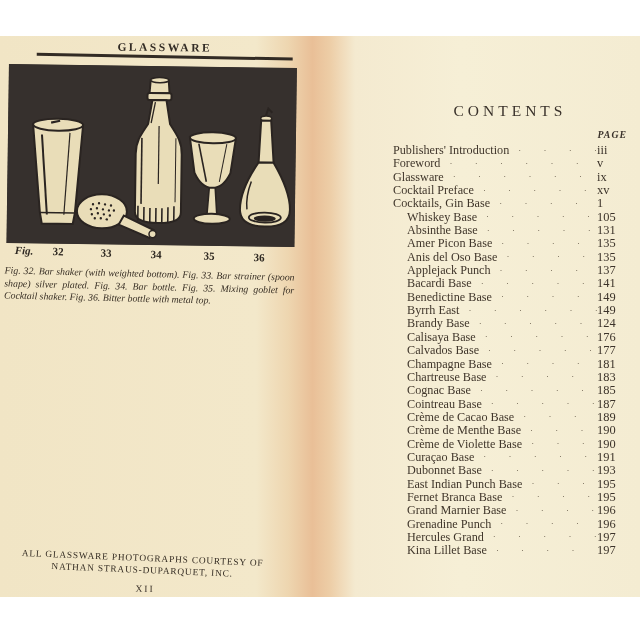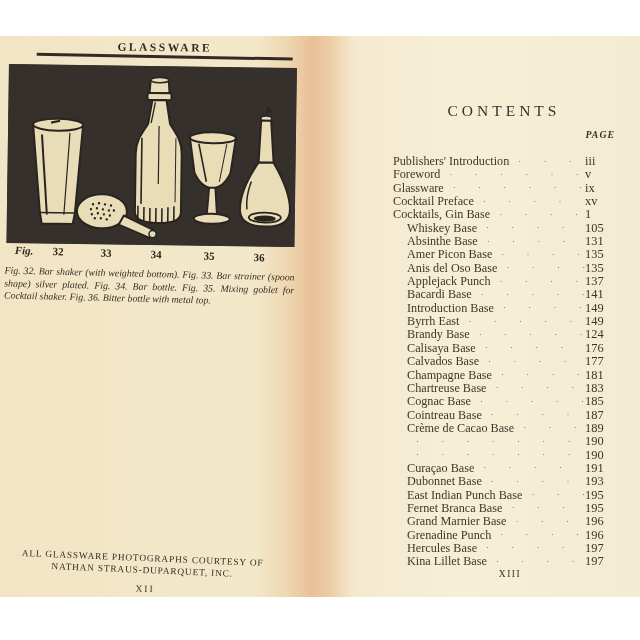--- a/index.html
+++ b/index.html
@@ -19,25 +19,25 @@
   .fig-row span{position:absolute;top:0;font-size:11px;font-weight:bold;color:#2f2922;}
   .fig-row .fig-word{font-style:italic;}
   .caption{position:absolute;top:232px;left:4px;width:290px;margin:0;
     font-style:italic;font-size:9.8px;line-height:1.28;text-align:justify;color:#372e24;transform:rotate(0.8deg);}
   .credit{position:absolute;top:516px;left:22px;width:246px;text-align:center;
     font-size:9.4px;letter-spacing:0.8px;line-height:1.3;color:#332b22;transform:rotate(1.8deg);}
   .folio{font-size:9.5px;letter-spacing:2px;color:#3a3128;}
   .left-folio{position:absolute;top:548px;left:0;width:296px;text-align:center;}
   
   .right-page{position:absolute;left:352px;top:0;width:288px;height:561px;
-    padding:0 25px 0 41px;box-sizing:border-box;color:#40362b;}
+    padding:0 13px 0 41px;box-sizing:border-box;color:#40362b;}
   .rp-title{margin:66px 0 0 0;text-align:center;font-size:15.5px;font-weight:normal;
     letter-spacing:4px;color:#39312a;}
   .page-label{margin-top:9px;text-align:right;font-size:9.8px;font-weight:bold;letter-spacing:1px;color:#39312a;font-style:italic;}
-  .toc{margin-top:14px;}
+  .toc{margin-top:3px;}
   .toc-row{display:flex;align-items:baseline;height:13.35px;white-space:nowrap;}
   .toc-row.ind{padding-left:14px;}
   .toc-label{font-size:12.2px;color:#40362b;}
   .leader{flex:1;overflow:hidden;white-space:nowrap;text-align:right;
     font-size:9px;letter-spacing:10px;color:#55493a;padding:0 5px 0 9px;position:relative;top:-1.5px;}
   .toc-page{width:30px;text-align:left;font-size:12.4px;color:#3c332a;}
   .right-folio{position:absolute;top:533px;left:41px;width:234px;text-align:center;letter-spacing:1.5px;}
 </style>
 </head>
 <body>
@@ -191,21 +191,21 @@
             <span class="toc-label">Applejack Punch</span>
             <span class="leader">· · · · · · · · · ·</span>
             <span class="toc-page">137</span>
           </div>
           <div class="toc-row ind">
             <span class="toc-label">Bacardi Base</span>
             <span class="leader">· · · · · · · · · ·</span>
             <span class="toc-page">141</span>
           </div>
           <div class="toc-row ind">
-            <span class="toc-label">Introduction Base</span>
+            <span class="toc-label">Benedictine Base</span>
             <span class="leader">· · · · · · · · · ·</span>
             <span class="toc-page">149</span>
           </div>
           <div class="toc-row ind">
             <span class="toc-label">Byrrh East</span>
             <span class="leader">· · · · · · · · · ·</span>
             <span class="toc-page">149</span>
           </div>
           <div class="toc-row ind">
             <span class="toc-label">Brandy Base</span>
@@ -241,24 +241,26 @@
             <span class="toc-label">Cointreau Base</span>
             <span class="leader">· · · · · · · · · ·</span>
             <span class="toc-page">187</span>
           </div>
           <div class="toc-row ind">
             <span class="toc-label">Crème de Cacao Base</span>
             <span class="leader">· · · · · · · · · ·</span>
             <span class="toc-page">189</span>
           </div>
           <div class="toc-row ind">
+            <span class="toc-label">Crème de Menthe Base</span>
             <span class="leader">· · · · · · · · · ·</span>
             <span class="toc-page">190</span>
           </div>
           <div class="toc-row ind">
+            <span class="toc-label">Crème de Violette Base</span>
             <span class="leader">· · · · · · · · · ·</span>
             <span class="toc-page">190</span>
           </div>
           <div class="toc-row ind">
             <span class="toc-label">Curaçao Base</span>
             <span class="leader">· · · · · · · · · ·</span>
             <span class="toc-page">191</span>
           </div>
           <div class="toc-row ind">
             <span class="toc-label">Dubonnet Base</span>
@@ -279,27 +281,26 @@
             <span class="toc-label">Grand Marnier Base</span>
             <span class="leader">· · · · · · · · · ·</span>
             <span class="toc-page">196</span>
           </div>
           <div class="toc-row ind">
             <span class="toc-label">Grenadine Punch</span>
             <span class="leader">· · · · · · · · · ·</span>
             <span class="toc-page">196</span>
           </div>
           <div class="toc-row ind">
-            <span class="toc-label">Hercules Base</span>
+            <span class="toc-label">Hercules Grand</span>
             <span class="leader">· · · · · · · · · ·</span>
             <span class="toc-page">197</span>
           </div>
           <div class="toc-row ind">
             <span class="toc-label">Kina Lillet Base</span>
             <span class="leader">· · · · · · · · · ·</span>
             <span class="toc-page">197</span>
           </div>
         </div>
-      <div class="folio right-folio">XIII</div>
     </section>
 
   </div>
 </div>
 
 </body></html>

